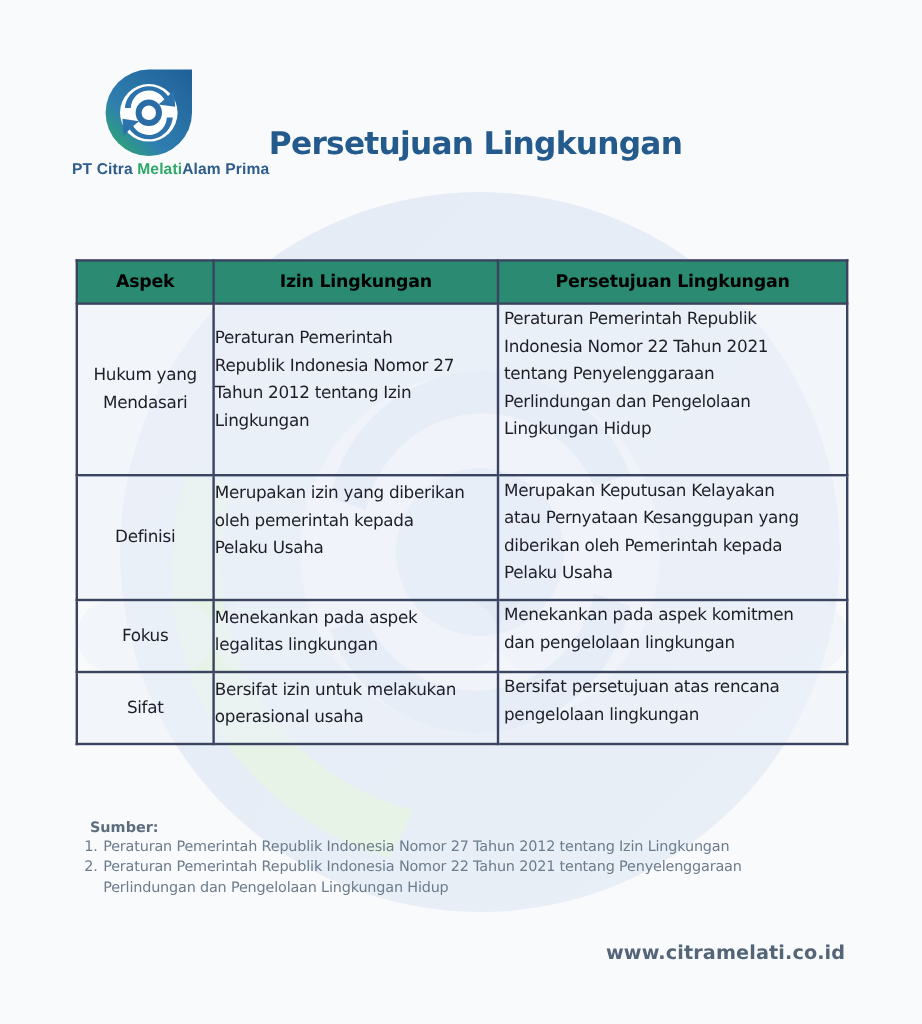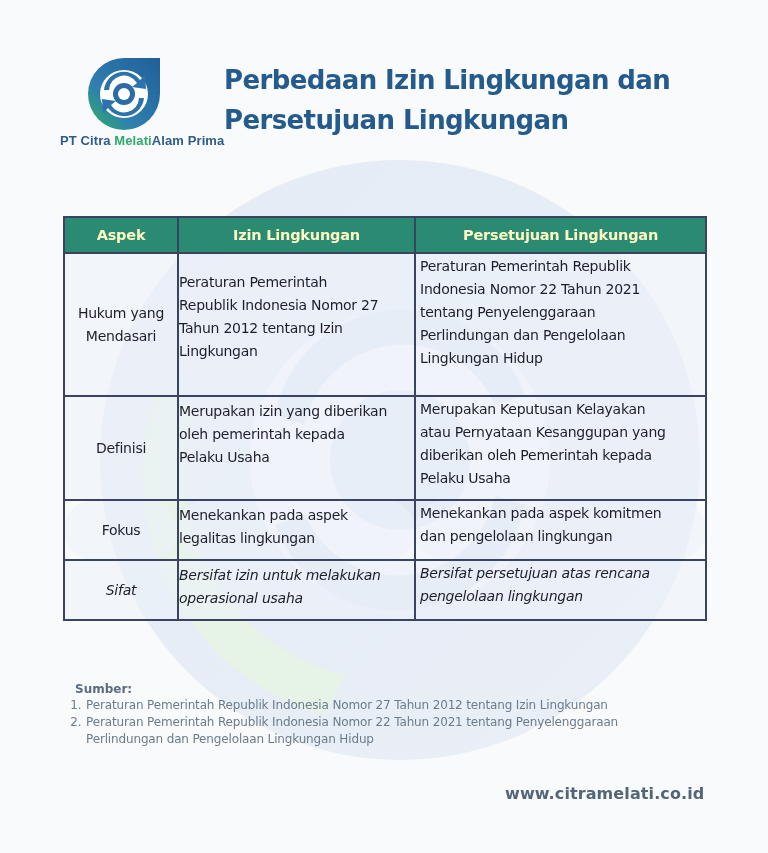--- a/index.html
+++ b/index.html
@@ -73,21 +73,21 @@
       color: #1e1e2a;
       table-layout: fixed;
     }
     .compare-table th, .compare-table td {
       border: 2px solid #3a4460;
       vertical-align: top;
       padding: 0 4px;
     }
     .compare-table th {
       background: #2a8a72;
-      color: #fef9c3;
+      color: #000000;
       font-weight: bold;
       font-size: 14.5px;
       height: 34px;
       vertical-align: middle;
       text-align: center;
       letter-spacing: -0.2px;
     }
     .compare-table td {
       background: rgba(236, 242, 250, 0.55);
       line-height: 23px;
@@ -97,21 +97,21 @@
     .compare-table td.aspek {
       text-align: center;
       vertical-align: middle;
       padding: 0 2px;
     }
     .compare-table td.izin { padding-top: 17px; padding-left: 0; }
     .compare-table td.per { padding-top: 1px; padding-left: 4px; }
     .row-hukum td { height: 124px; }
     .row-definisi td { height: 99px; }
     .row-fokus td { height: 55px; border-radius: 30px; }
-    .row-sifat td { height: 55px; font-style: italic; }
+    .row-sifat td { height: 55px; }
     .row-definisi td.izin, .row-fokus td.izin, .row-sifat td.izin { padding-top: 3px; }
     .row-definisi td.per, .row-fokus td.per, .row-sifat td.per { padding-top: 1px; }
     .compare-table td > div { white-space: pre-line; }
 
     
     .sources {
       position: absolute;
       left: 63px;
       top: 682px;
       width: 640px;
@@ -175,21 +175,21 @@
     <circle cx="38" cy="38" r="24" fill="#ffffff"></circle>
     <path d="M18 34 A20 20 0 0 1 54 24 L59 19 L60 33 L46 31 L51 27 A15 15 0 0 0 23 34 Z" fill="#2c73ad"></path>
     <path d="M58 42 A20 20 0 0 1 22 52 L17 57 L16 43 L30 45 L25 49 A15 15 0 0 0 53 42 Z" fill="#2c73ad"></path>
     <circle cx="38" cy="38" r="11" fill="#2c6ca6"></circle>
     <circle cx="38" cy="38" r="6" fill="#ffffff"></circle>
   </svg>
   <div class="logo-text"><span>PT Citra </span><span class="green">Melati</span><span>Alam Prima</span></div>
 </div>
 
 <h1 class="page-title">
-  <span>Perbedaan Izin Lingkungan dan</span><br>
+  <br>
   <span>Persetujuan Lingkungan</span>
 </h1>
 
 <table class="compare-table">
   <colgroup>
     <col style="width:114px">
     <col style="width:237px">
     <col style="width:291px">
   </colgroup>
   <thead>

